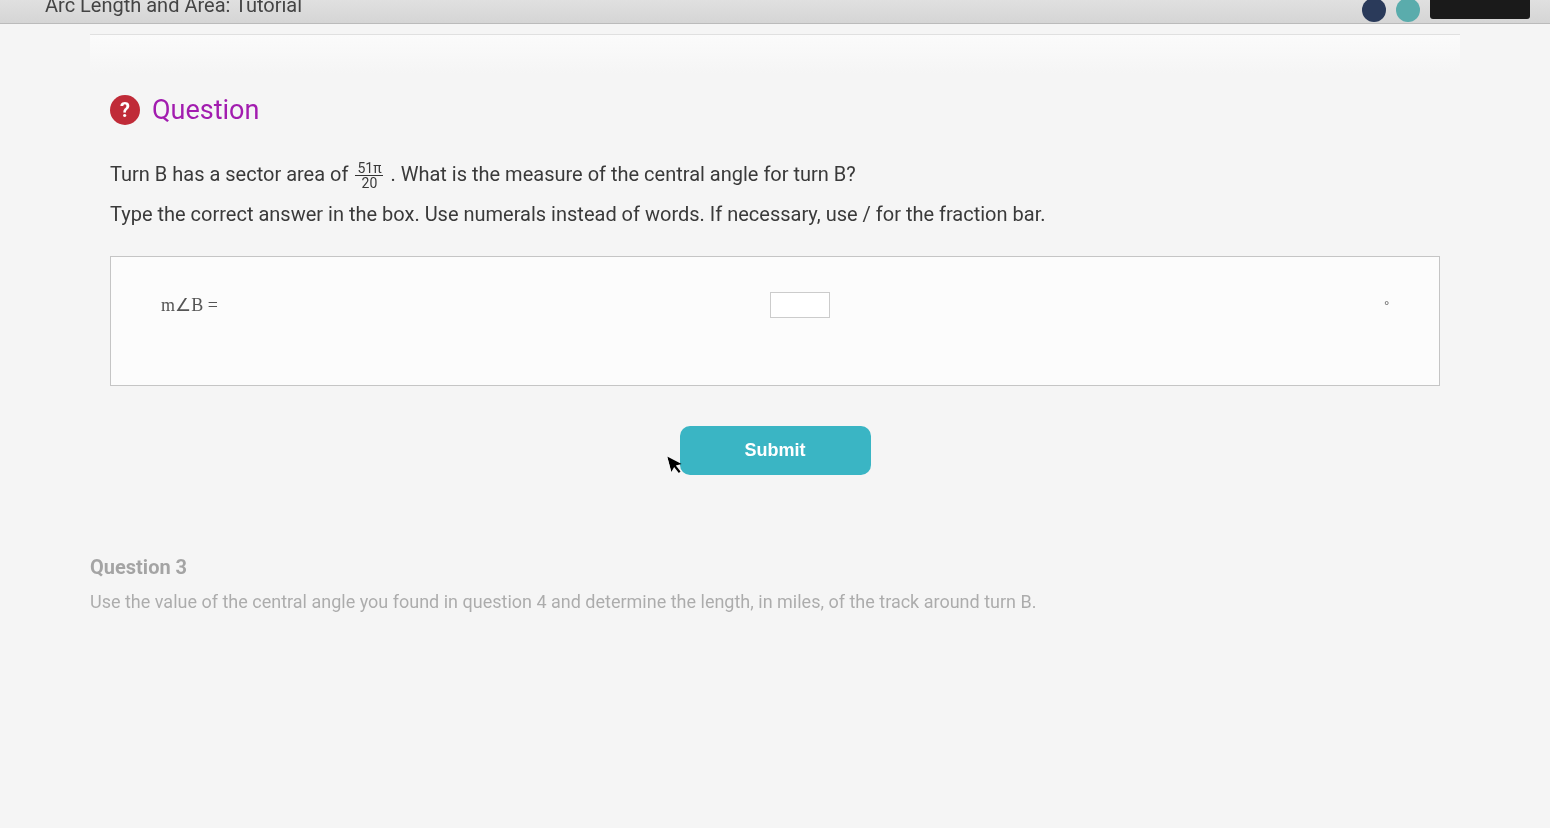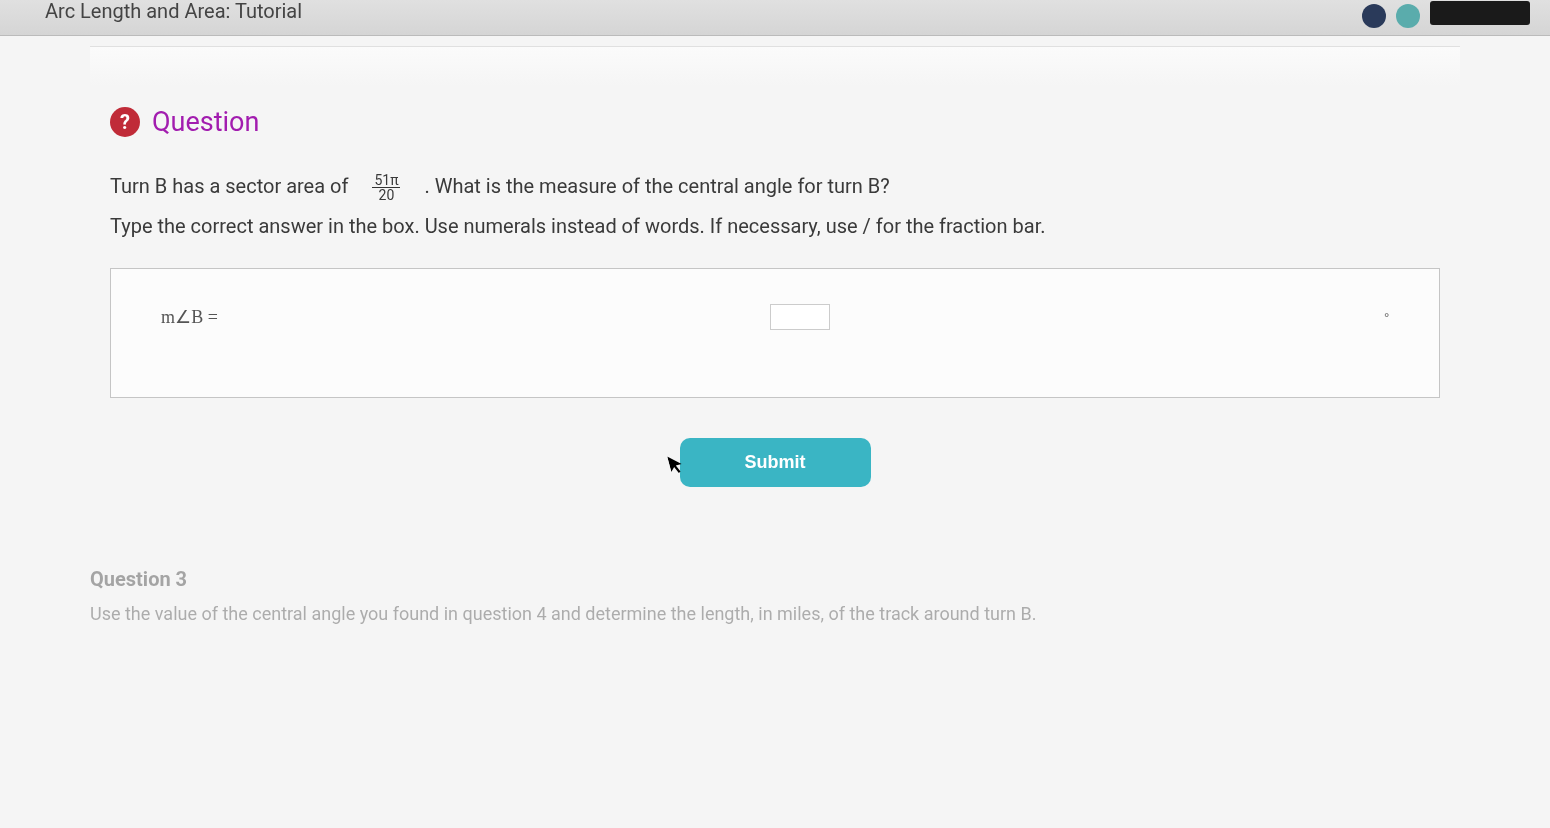--- a/index.html
+++ b/index.html
@@ -16,21 +16,21 @@
     }
     .header-bar {
       background: linear-gradient(180deg, #e0e0e0 0%, #d5d5d5 100%);
       padding: 4px 20px 8px 45px;
       font-size: 20px;
       color: #333;
       border-bottom: 1px solid #bbb;
       display: flex;
       justify-content: space-between;
       align-items: center;
-      height: 36px;
+      height: 24px;
       overflow: hidden;
     }
     .header-title {
       color: #444;
       font-weight: 400;
       margin-top: -10px;
     }
     .right-header {
       display: flex;
       gap: 10px;
@@ -101,21 +101,21 @@
       color: #3a3a3a;
       line-height: 1.8;
       margin-bottom: 10px;
     }
     .fraction {
       display: inline-block;
       vertical-align: middle;
       text-align: center;
       font-size: 14px;
       line-height: 1;
-      margin: 0 19px;
+      margin: 0 2px;
     }
     .fraction .num {
       display: block;
       border-bottom: 1px solid #333;
       padding: 0 2px;
     }
     .fraction .den {
       display: block;
       padding: 0 2px;
     }

